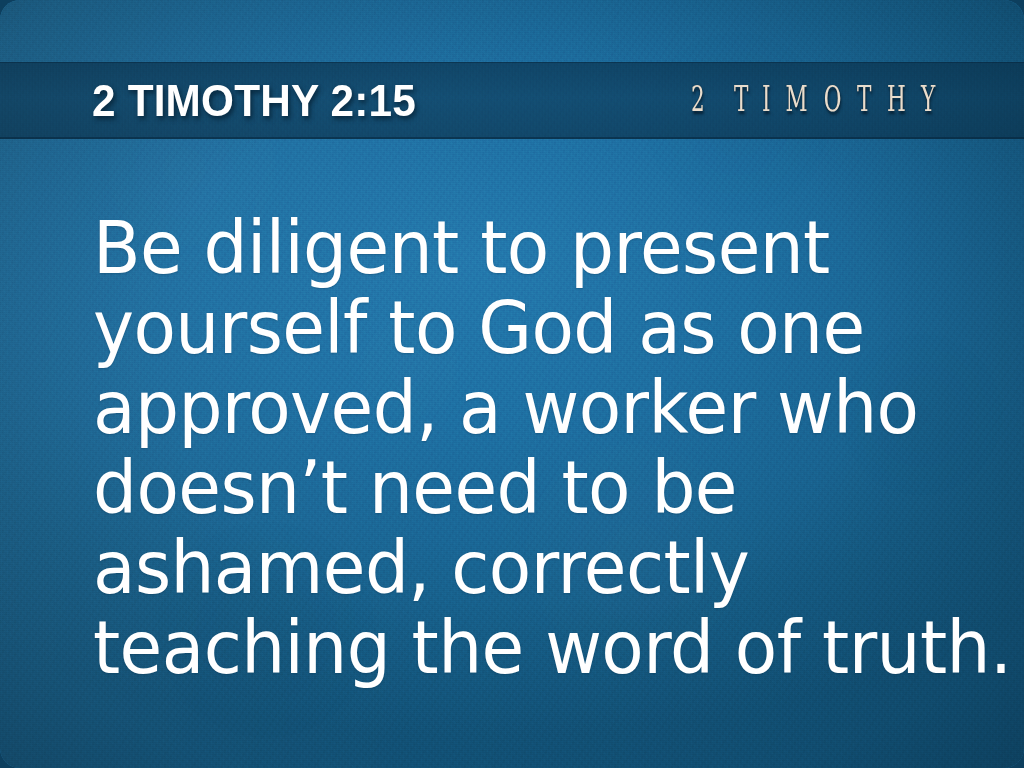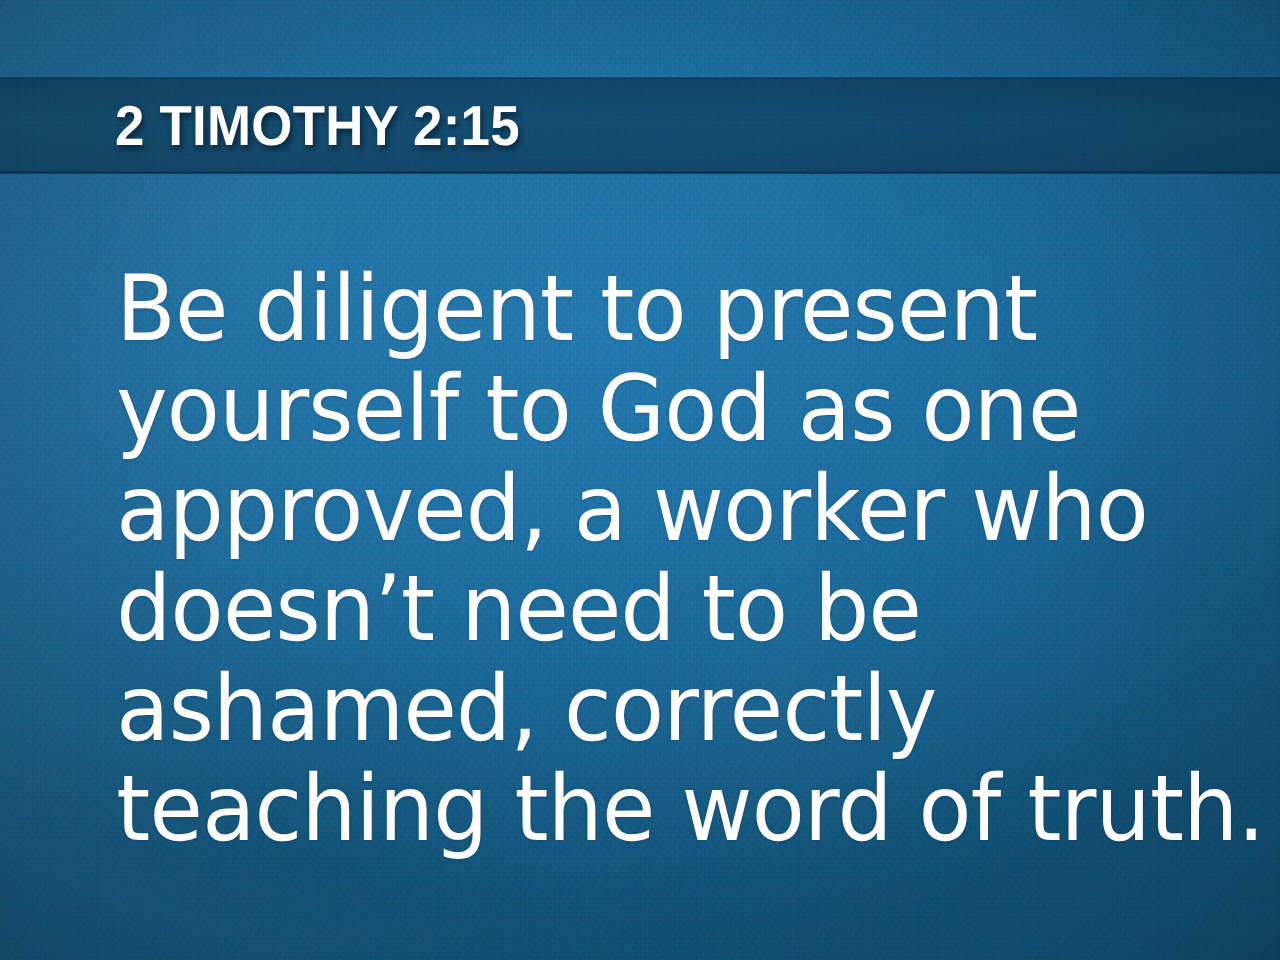--- a/index.html
+++ b/index.html
@@ -8,20 +8,21 @@
     background: #0d3f5e;
   }
 
   #slide {
     position: relative;
     width: 1024px;
     height: 768px;
     overflow: hidden;
     font-family: "DejaVu Sans", sans-serif;
     background-color: #1a6a9b;
+    border-radius: 20px;
   }
 
   
   .bg-base {
     position: absolute;
     inset: 0;
     background:
       radial-gradient(ellipse 78% 62% at 47% 34%,
          #2479ad 0%,
          #1e70a3 34%,
@@ -183,20 +184,21 @@
   <div class="bg-blotch"></div>
   <div class="bg-grain"></div>
   <div class="bg-sheen"></div>
   <div class="bg-vignette"></div>
 
   <div id="header-band">
     <div class="band-grain"></div>
 
     <div id="verse-reference">2 TIMOTHY 2:15</div>
 
+    <div id="book-brand"><span class="bl">2</span> <span class="bl">T</span><span class="bl">I</span><span class="bl">M</span><span class="bl">O</span><span class="bl">T</span><span class="bl">H</span><span class="bl">Y</span></div>
   </div>
 
   <div id="verse-body">
     <span class="vline">Be diligent to present</span>
     <span class="vline">yourself to God as one</span>
     <span class="vline">approved, a worker who</span>
     <span class="vline">doesn’t need to be</span>
     <span class="vline">ashamed, correctly</span>
     <span class="vline">teaching the word of truth.</span>
   </div>

